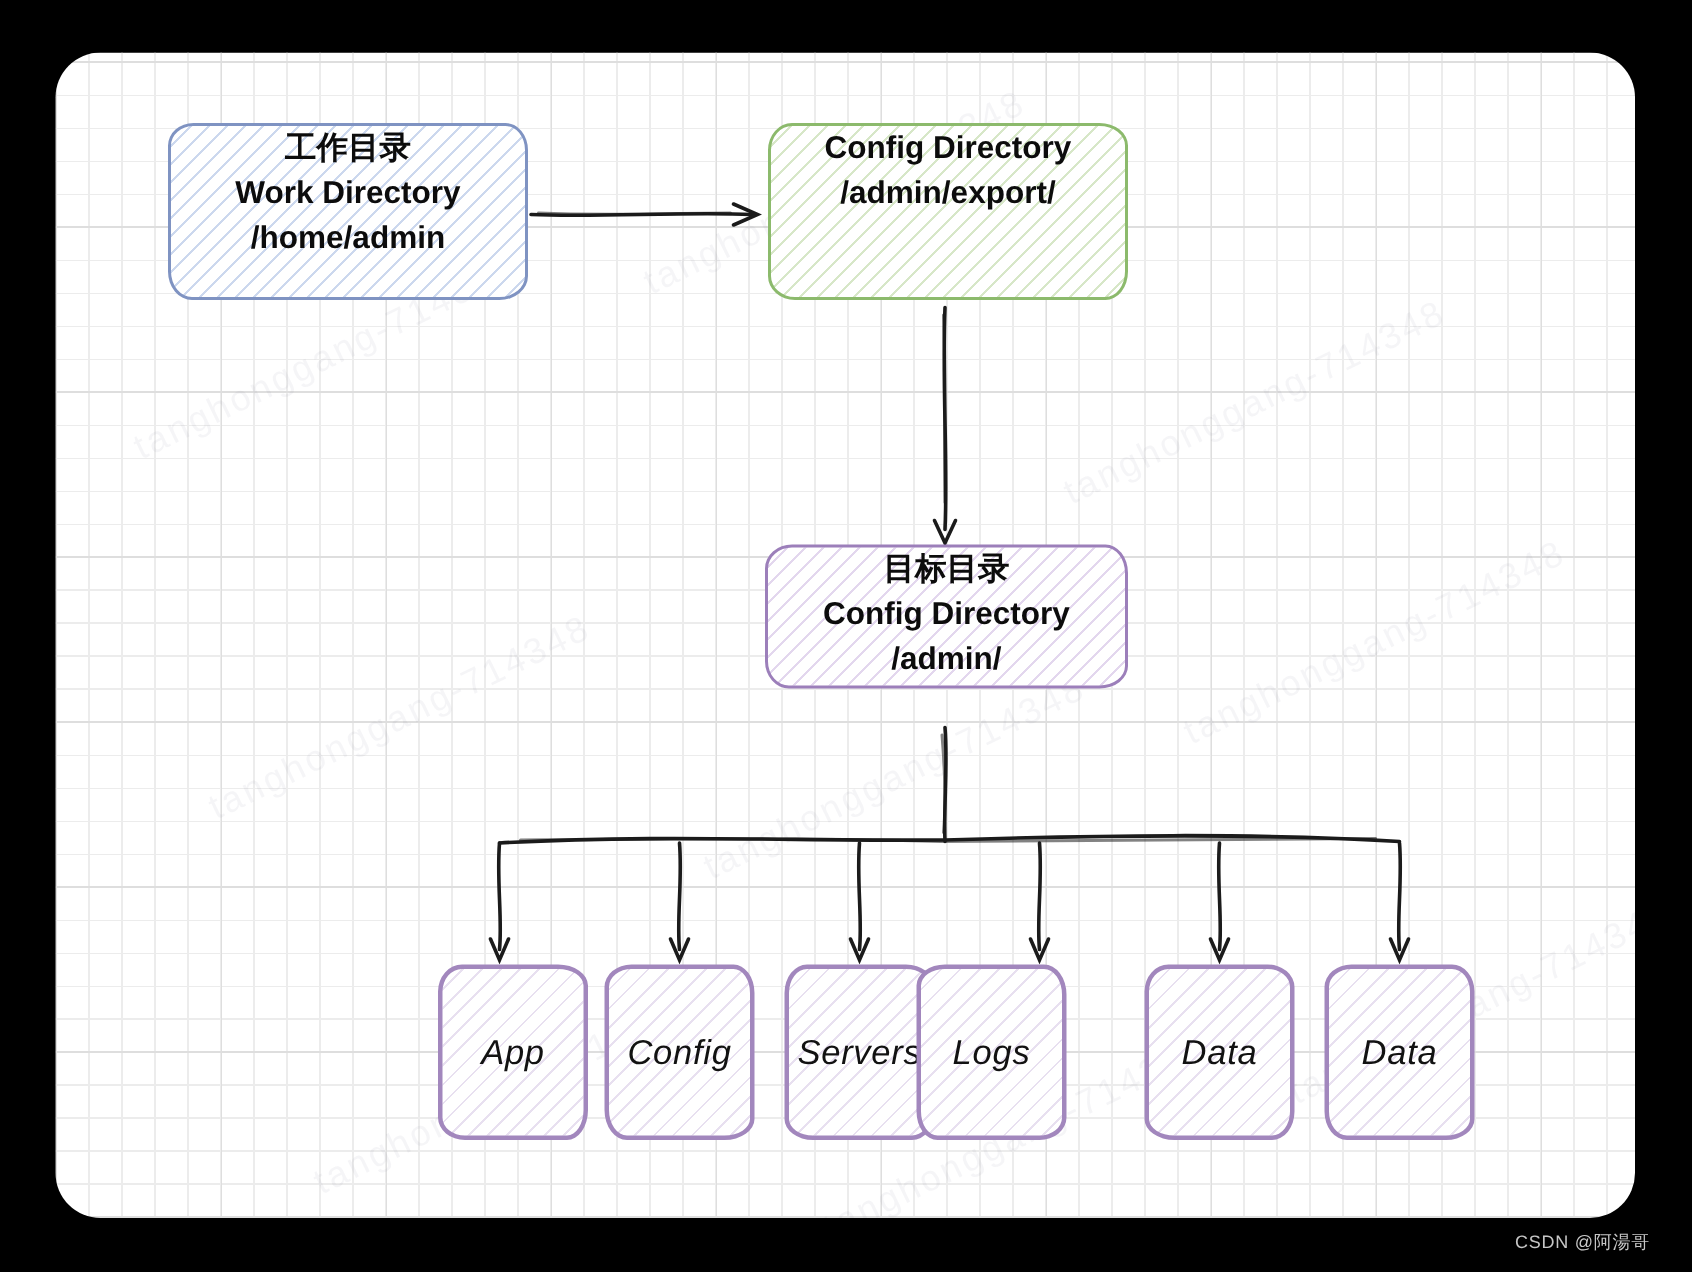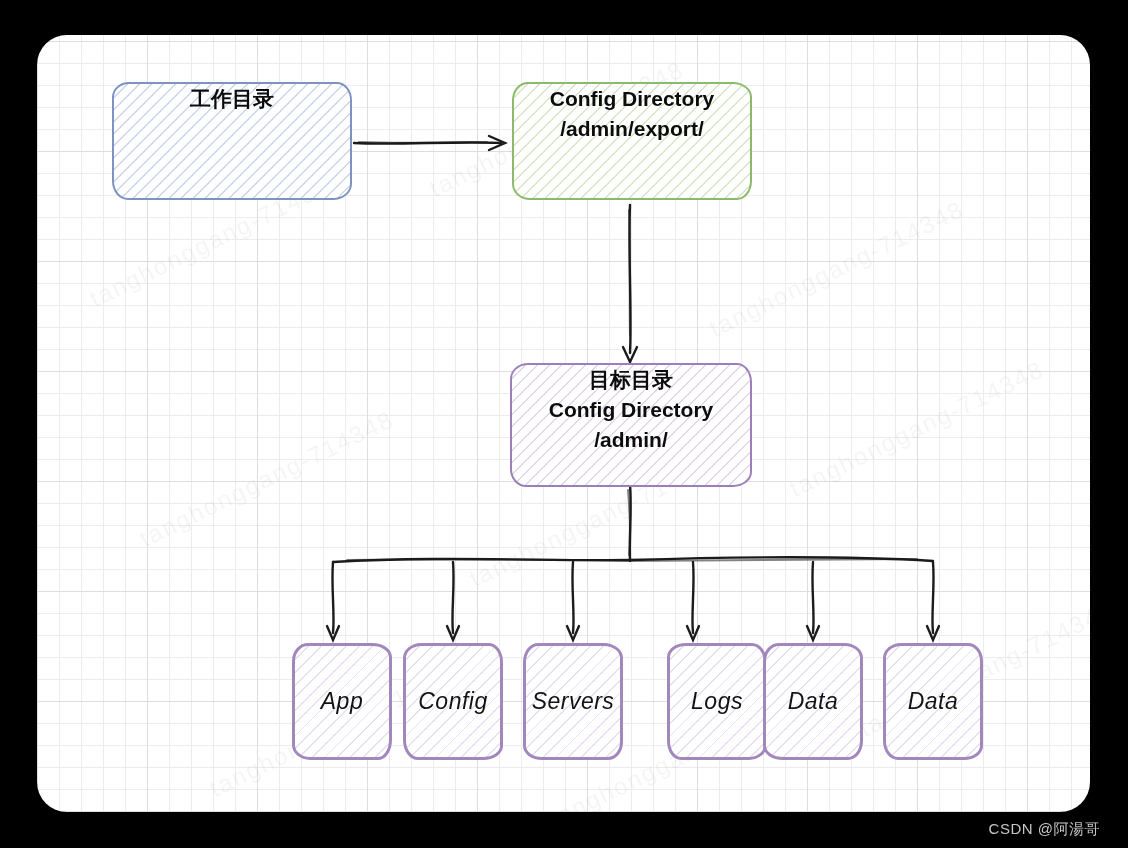--- a/index.html
+++ b/index.html
@@ -36,40 +36,40 @@
     left:75px; top:47px; width:240px; height:118px;
     border:2.5px solid #7f93c2; border-radius:17px 15px 19px 16px / 15px 18px 16px 19px;
     background-image:repeating-linear-gradient(135deg, #ccd8ee 0 1.4px, transparent 1.4px 8.5px);
   }
   .node-source {
     left:475px; top:47px; width:240px; height:118px;
     border:2.5px solid #8cba6c; border-radius:16px 19px 15px 18px / 18px 15px 19px 16px;
     background-image:repeating-linear-gradient(135deg, #d7e7c8 0 1.4px, transparent 1.4px 8.5px);
   }
   .node-target {
-    left:473px; top:328px; width:242px; height:124px;
+    left:473px; top:328px; width:242px; height:96px;
     border:2.5px solid #9c7fba; border-radius:18px 15px 19px 16px / 16px 19px 15px 18px;
     background-image:repeating-linear-gradient(135deg, #e3d7ee 0 1.4px, transparent 1.4px 8.5px);
   }
   .child {
     position:absolute; top:608px; width:100px; height:117px;
     display:flex; align-items:center; justify-content:center;
     border:3px solid #a287bd; background-color:#fff;
     background-image:repeating-linear-gradient(135deg, #e8e0f0 0 1.3px, transparent 1.3px 9px);
     font-style:italic; font-size:23px; color:#121212; letter-spacing:0.5px;
   }
   .c0 { left:255px; border-radius:16px 20px 14px 18px / 18px 14px 20px 15px; }
   .c1 { left:366px; border-radius:18px 14px 20px 15px / 15px 19px 14px 20px; }
   .c2 { left:486px; border-radius:15px 19px 15px 19px / 19px 15px 18px 14px;text-align:right; }
-  .c3 { left:630px; border-radius:19px 15px 18px 14px / 14px 20px 15px 19px; }
+  .c3 { left:574px; border-radius:19px 15px 18px 14px / 14px 20px 15px 19px; }
   .c4 { left:726px; border-radius:16px 18px 15px 20px / 18px 15px 19px 14px; }
   .c5 { left:846px; border-radius:18px 15px 19px 15px / 15px 18px 14px 19px; }
 
   .credit {
-    position:absolute; right:28px; top:820px; font-size:15px; color:#c6c6c6;
+    position:absolute; right:28px; top:820px; font-size:12px; color:#c6c6c6;
     letter-spacing:0.5px;
   }
 </style>
 </head>
 <body>
 
 <div class="page">
   <div class="canvas">
 
     <span class="watermark" style="left:40px;  top:190px;">tanghonggang-714348</span>
@@ -107,20 +107,22 @@
       <path class="stroke" d="M656 527 C 658 552 654 578 656 598"></path>
       <path class="stroke" d="M650 591 L656 605 L662 591"></path>
       <path class="stroke" d="M776 527 C 774 552 778 578 776 598"></path>
       <path class="stroke" d="M770 591 L776 605 L782 591"></path>
       <path class="stroke" d="M896 527 C 898 552 894 578 896 598"></path>
       <path class="stroke" d="M890 591 L896 605 L902 591"></path>
     </svg>
 
     <div class="node node-work">
       <div class="ln">工作目录</div>
+      <div class="ln">Work Directory</div>
+      <div class="ln">/home/admin</div>
     </div>
 
     <div class="node node-source">
       <div class="ln">Config Directory</div>
       <div class="ln">/admin/export/</div>
     </div>
 
     <div class="node node-target">
       <div class="ln">目标目录</div>
       <div class="ln">Config Directory</div>

